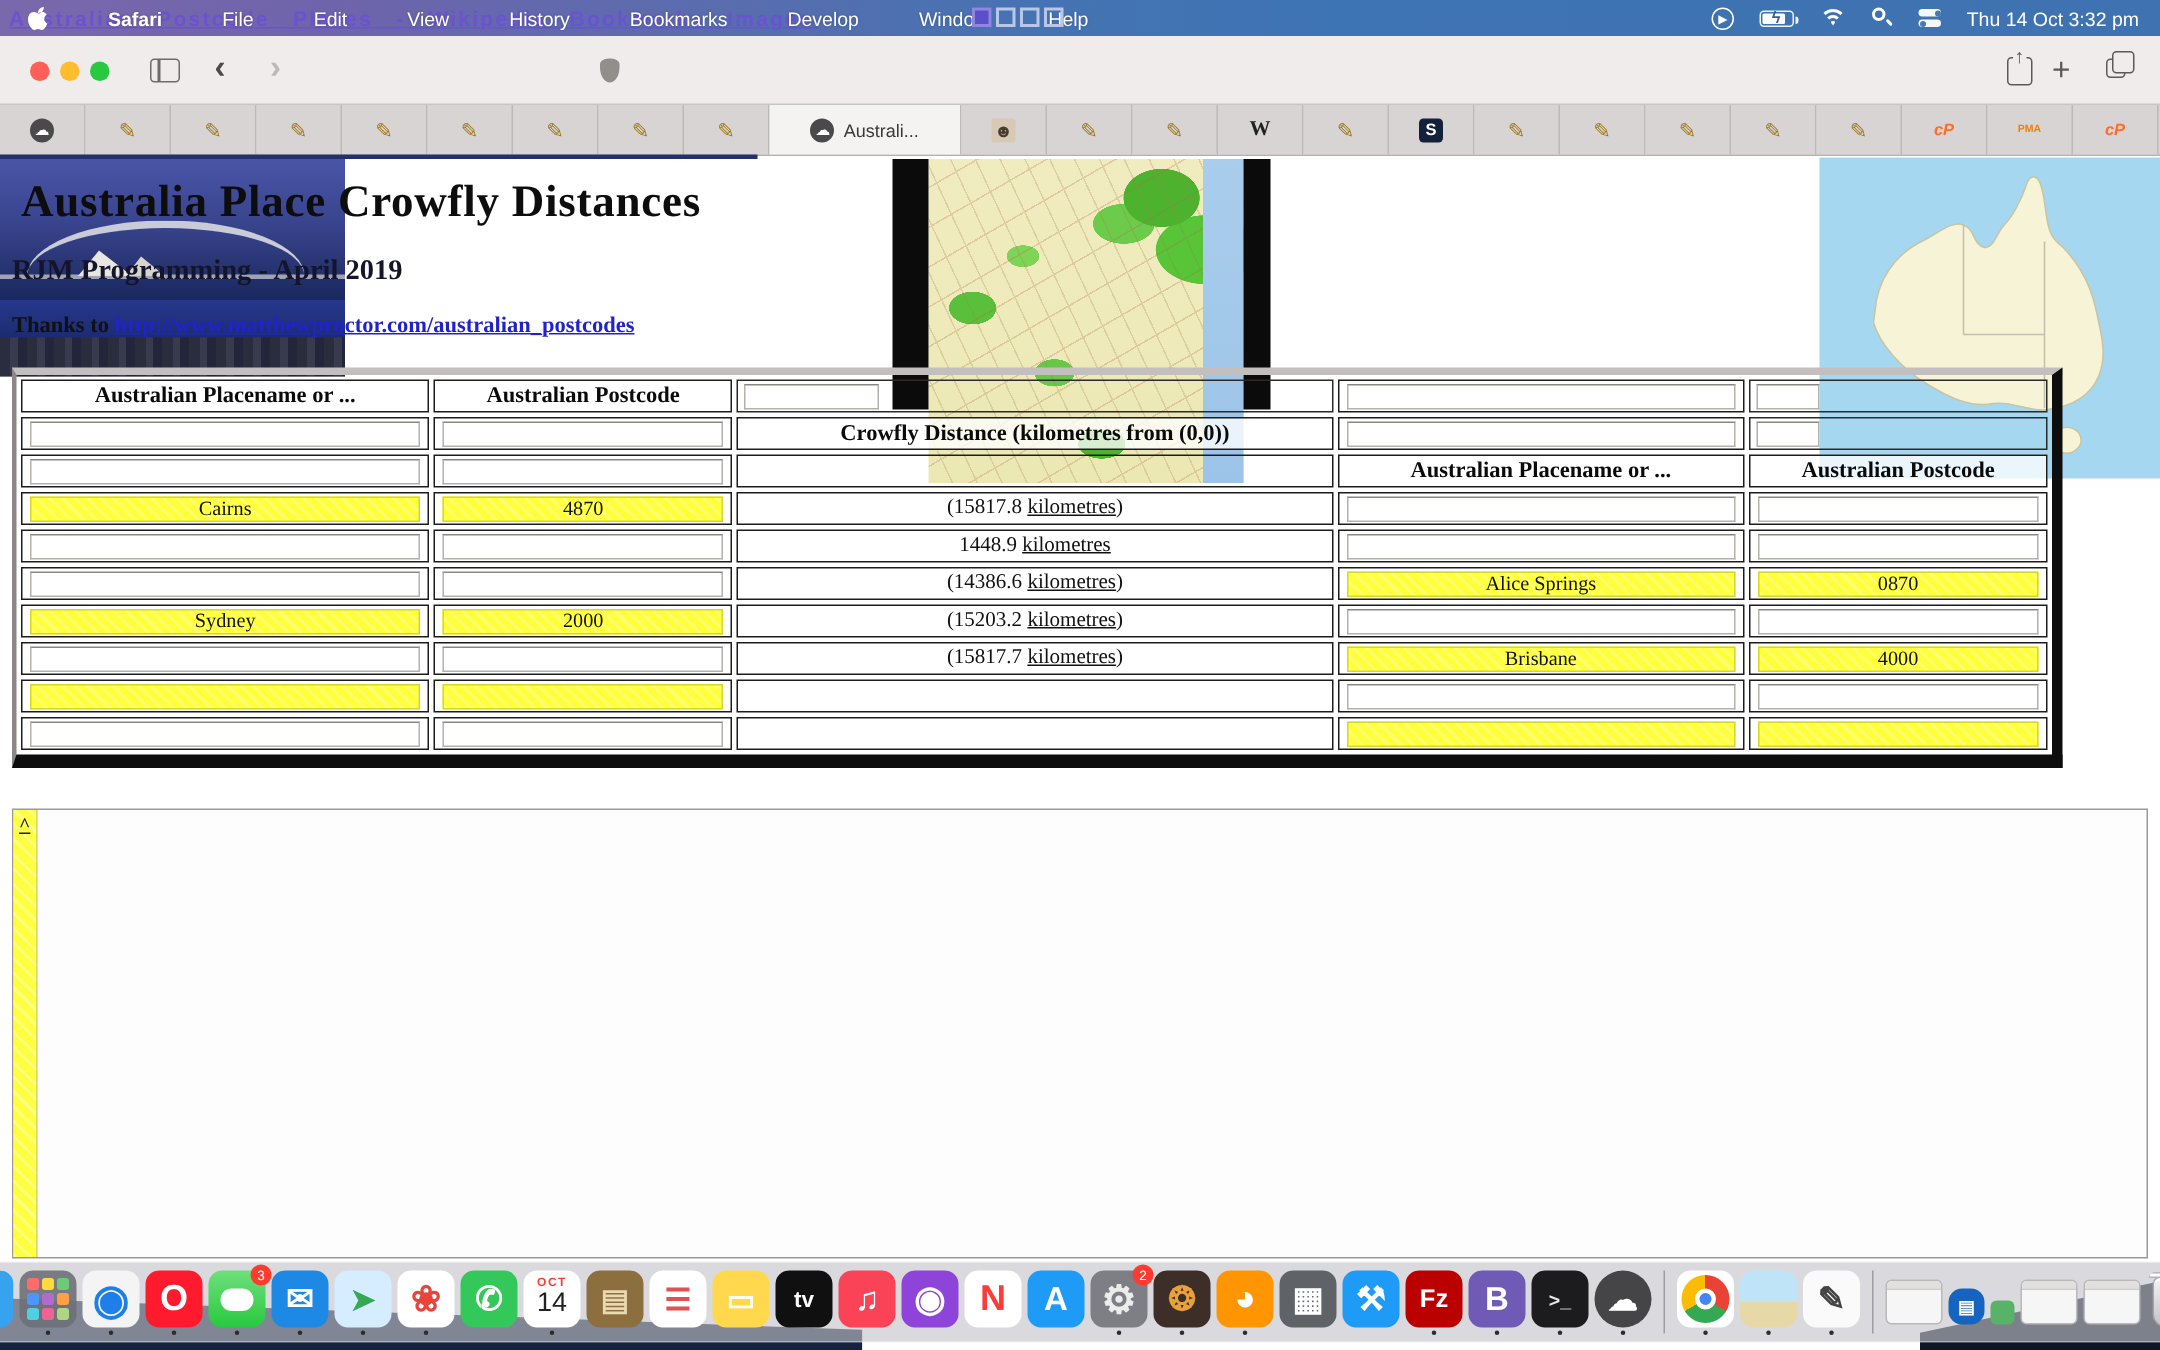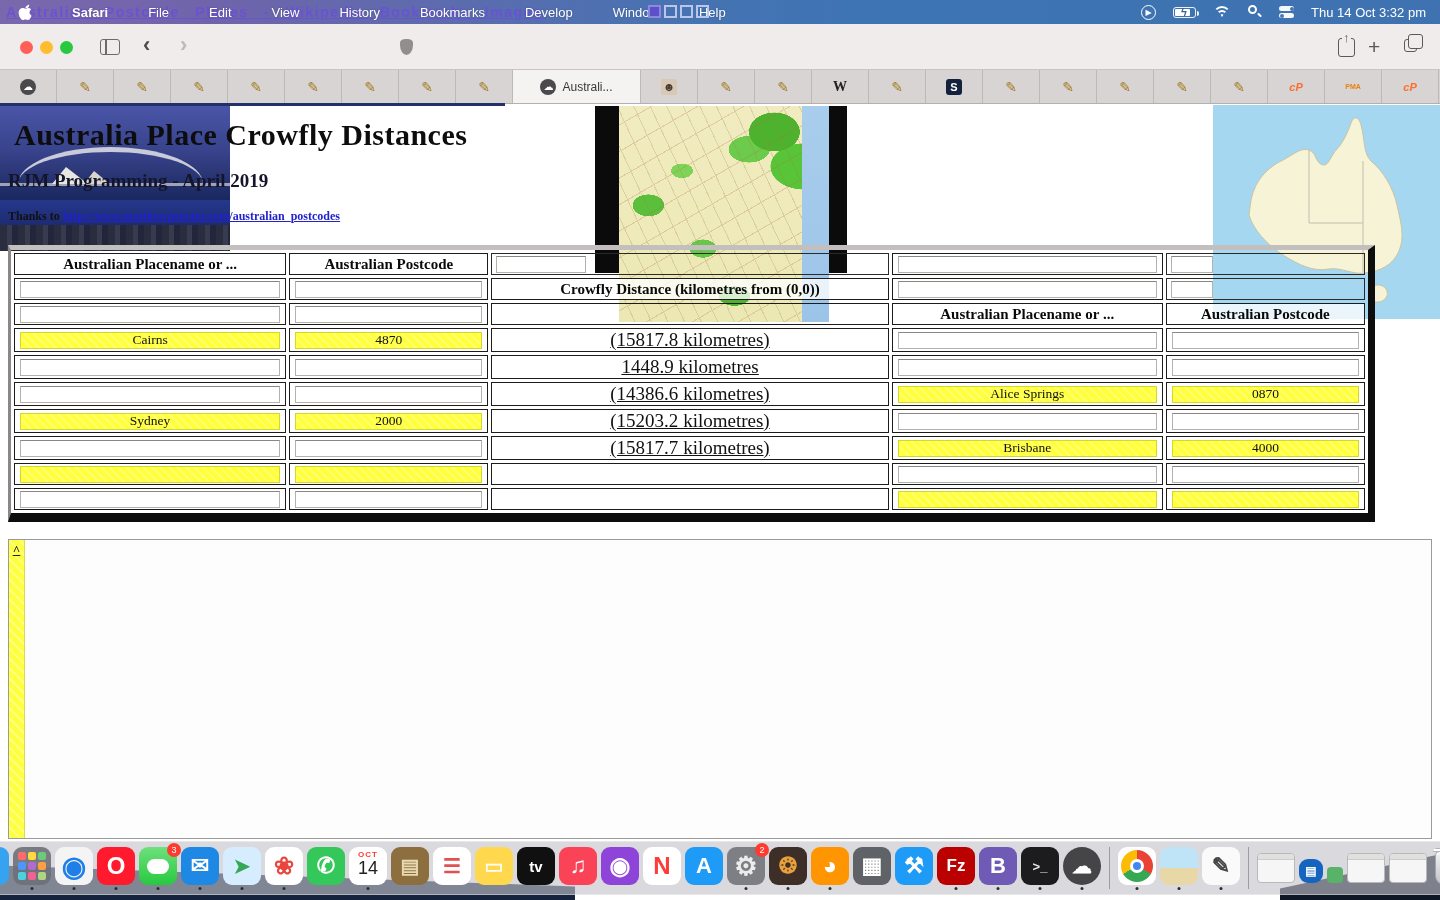--- a/index.html
+++ b/index.html
@@ -104,21 +104,21 @@
     border-left:10px solid transparent; border-right:16px solid transparent; border-bottom:13px solid #d6d4cc; }
   #sydney-img .water { position:absolute; left:0; top:95px; width:230px; height:28px;
     background:linear-gradient(#26388c,#1b2a6e); }
   #sydney-img .shore { position:absolute; left:0; top:120px; width:230px; height:26px;
     background:repeating-linear-gradient(90deg,#2a2d3e 0 7px,#383b4e 7px 12px,#23263a 12px 18px); }
   #page-title { position:absolute; left:14px; top:14px; font-family:"Liberation Serif",serif;
     font-weight:bold; font-size:30px; color:#0d0d0d; z-index:6; letter-spacing:.5px; }
   #page-byline { position:absolute; left:8px; top:66px; font-family:"Liberation Serif",serif;
     font-weight:bold; font-size:19px; color:#14142a; z-index:6; }
   #page-thanks { position:absolute; left:8px; top:105px; font-family:"Liberation Serif",serif;
-    font-weight:bold; font-size:12px; color:#111; z-index:6; }
+    font-weight:bold; font-size:15px; color:#111; z-index:6; }
   #page-thanks a { color:#2222cc; text-decoration:underline; }
 
   
   #map-terrain { position:absolute; left:595px; top:2px; width:252px; height:216px; z-index:1; }
   #map-terrain .inner { position:absolute; left:24px; right:18px; top:0; bottom:0;
     background:
       radial-gradient(42px 32px at 74% 12%, #4db32e 0 60%, transparent 61%),
       radial-gradient(55px 38px at 88% 28%, #58c437 0 60%, transparent 61%),
       radial-gradient(34px 22px at 62% 20%, #6ccb4a 0 60%, transparent 61%),
       radial-gradient(26px 18px at 14% 46%, #5abf3a 0 60%, transparent 61%),
@@ -141,21 +141,21 @@
   #table-wrap { position:absolute; left:8px; top:141px; width:1367px; z-index:2;
     border-top:5px solid #c3bfbe; border-left:3px solid #8b8786;
     border-right:7px solid #0d0d0d; border-bottom:9px solid #0d0d0d; }
   #grid { border-collapse:separate; border-spacing:3px 3px; width:100%; table-layout:fixed;
     font-family:"Liberation Serif",serif; }
   #grid td { border:1px solid #1c1c1c; height:22px; background:#fff; vertical-align:middle;
     overflow:hidden; }
   #grid td.hdr { font-weight:bold; font-size:15px; text-align:center; color:#0a0a0a; }
   #grid td.bg-clear { background:transparent; border-color:#2a2a2a; }
   #grid td.bg-semi { background:rgba(255,255,255,.78); }
-  #grid td.dist { font-size:19px; text-align:center; color:#111;text-decoration:underline; }
+  #grid td.dist { font-size:14px; text-align:center; color:#111; }
   #grid td.plaincell { background:#fff; }
   #grid td.clearcell { background:transparent; }
   .km-link { text-decoration:underline; }
   .cellinput { display:block; height:17px; width:calc(100% - 10px); margin:0 auto;
     border:1px solid #b5b2ae; border-top-color:#8a8782; background:#fff;
     font-family:"Liberation Serif",serif; font-size:13.5px; text-align:center; color:#111; outline:none; }
   .cellinput.yellow { background:#ffff3c; border-color:#d6d630;
     background-image:repeating-linear-gradient(45deg,rgba(255,255,255,.25) 0 2px,transparent 2px 6px); }
   .cellinput.shortleft { margin:0 0 0 4px; }
 

